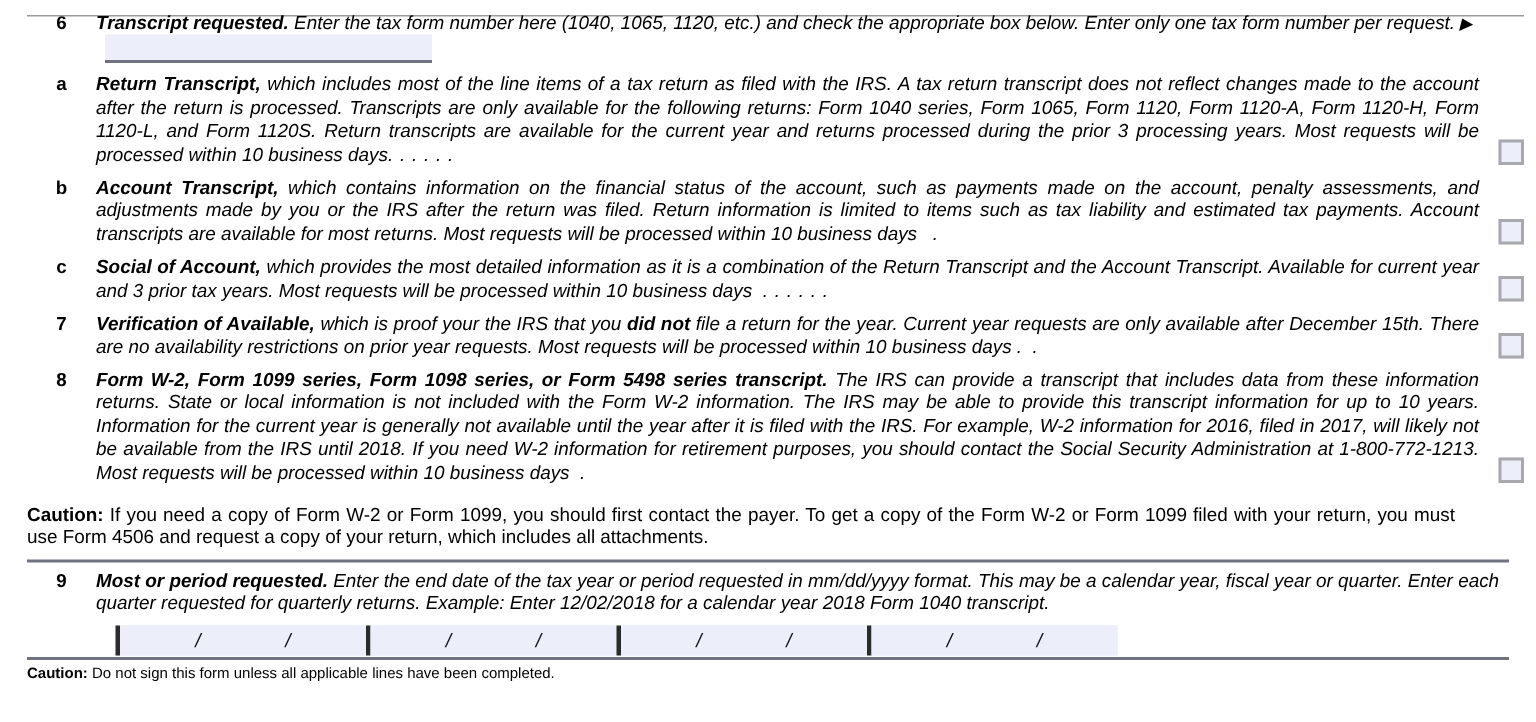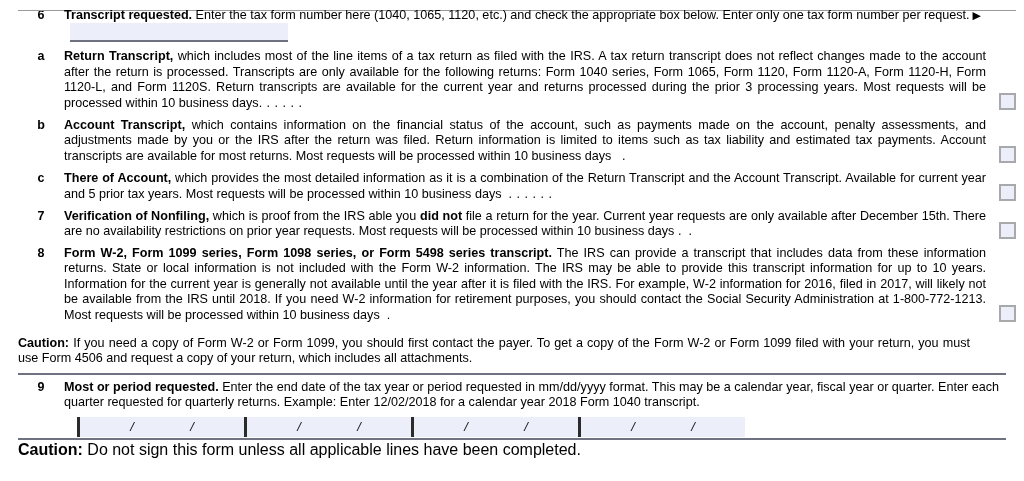--- a/index.html
+++ b/index.html
@@ -44,20 +44,21 @@
   }
   .num.letter {
     font-size: 12.5px;
   }
   .body {
     flex: 1 1 auto;
     font-size: 12.6px;
     line-height: 15.4px;
     text-align: justify;
     position: relative;
+    font-style: italic;
   }
   .body.nojust { text-align: left; }
   b, .b { font-weight: bold; }
   .fillbox {
     display: inline-block;
     width: 218px;
     height: 17px;
     background: #eceefa;
     border-bottom: 2px solid #6f7280;
     margin-left: 6px;
@@ -154,21 +155,21 @@
     background: #eceefa;
     max-width: 66px;
   }
   .rule-bottom {
     margin: 1px 18px 0 18px;
     height: 2px;
     background: #6f7280;
   }
   .caution-bottom {
     padding: 2px 8px 0 18px;
-    font-size: 16px;
+    font-size: 10px;
     line-height: 15.4px;
   }
 </style>
 </head>
 <body>
 
 <div class="page">
 
   <div class="rule-top"></div>
 
@@ -196,31 +197,31 @@
       <span class="b">Account Transcript,</span><span> which contains information on the financial status of the account, such as payments made on the account, penalty assessments, and adjustments made by you or the IRS after the return was filed. Return information is limited to items such as tax liability and estimated tax payments. Account transcripts are available for most returns. Most requests will be processed within 10 business days</span>&nbsp;&nbsp;&nbsp;<span class="lead-dots">.</span>
     </div>
     <div class="cbwrap">
       <span class="checkbox"></span>
     </div>
   </div>
 
   <div class="row section">
     <div class="num letter">c</div>
     <div class="body">
-      <span class="b">There of Account,</span><span> which provides the most detailed information as it is a combination of the Return Transcript and the Account Transcript. Available for current year and 5 prior tax years. Most requests will be processed within 10 business days</span>&nbsp;&nbsp;<span class="lead-dots">. . . . . .</span>
+      <span class="b">Social of Account,</span><span> which provides the most detailed information as it is a combination of the Return Transcript and the Account Transcript. Available for current year and 3 prior tax years. Most requests will be processed within 10 business days</span>&nbsp;&nbsp;<span class="lead-dots">. . . . . .</span>
     </div>
     <div class="cbwrap">
       <span class="checkbox"></span>
     </div>
   </div>
 
   <div class="row section">
     <div class="num">7</div>
     <div class="body">
-      <span class="b">Verification of Nonfiling,</span><span> which is proof from the IRS able you </span><span class="b">did not</span><span> file a return for the year. Current year requests are only available after December 15th. There are no availability restrictions on prior year requests. Most requests will be processed within 10 business days .</span>&nbsp;&nbsp;<span class="lead-dots">.</span>
+      <span class="b">Verification of Available,</span><span> which is proof your the IRS that you </span><span class="b">did not</span><span> file a return for the year. Current year requests are only available after December 15th. There are no availability restrictions on prior year requests. Most requests will be processed within 10 business days .</span>&nbsp;&nbsp;<span class="lead-dots">.</span>
     </div>
     <div class="cbwrap">
       <span class="checkbox"></span>
     </div>
   </div>
 
   <div class="row" style="margin-top:6px;">
     <div class="num">8</div>
     <div class="body">
       <span class="b">Form W-2, Form 1099 series, Form 1098 series, or Form 5498 series transcript.</span><span> The IRS can provide a transcript that includes data from these information returns. State or local information is not included with the Form W-2 information. The IRS may be able to provide this transcript information for up to 10 years. Information for the current year is generally not available until the year after it is filed with the IRS. For example, W-2 information for 2016, filed in 2017, will likely not be available from the IRS until 2018. If you need W-2 information for retirement purposes, you should contact the Social Security Administration at 1-800-772-1213. Most requests will be processed within 10 business days</span>&nbsp;&nbsp;<span class="lead-dots">.</span>

